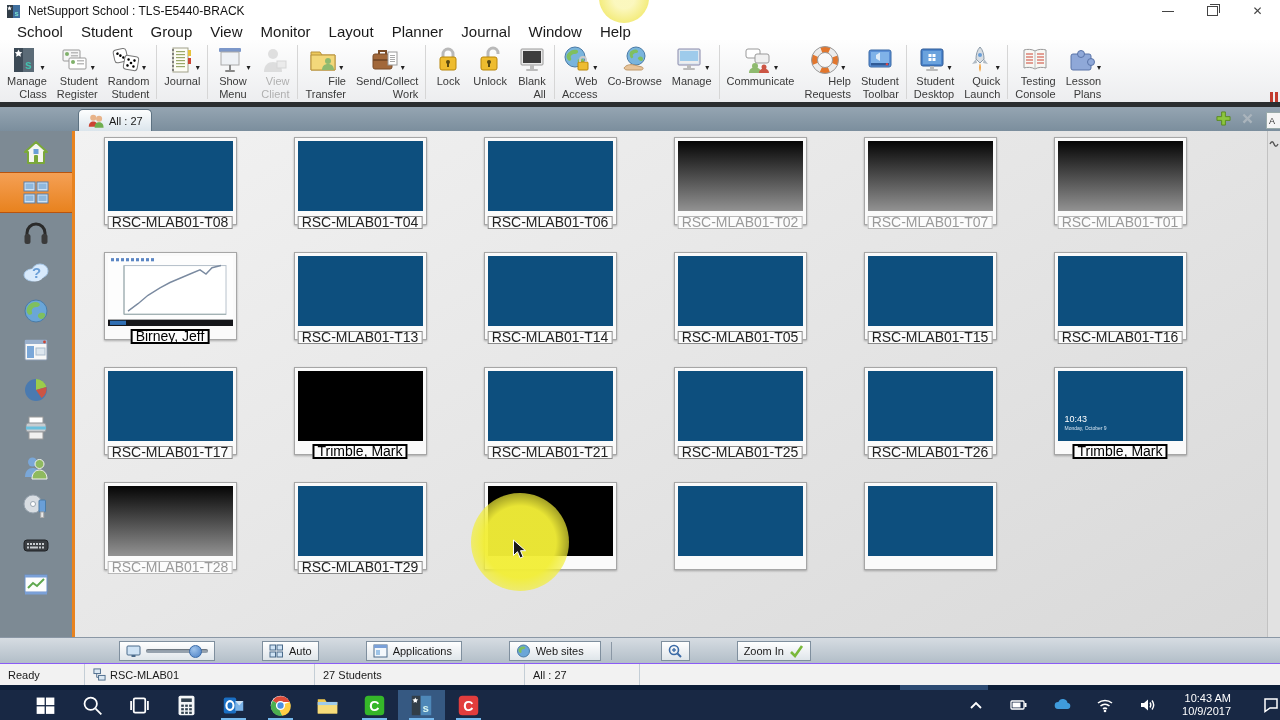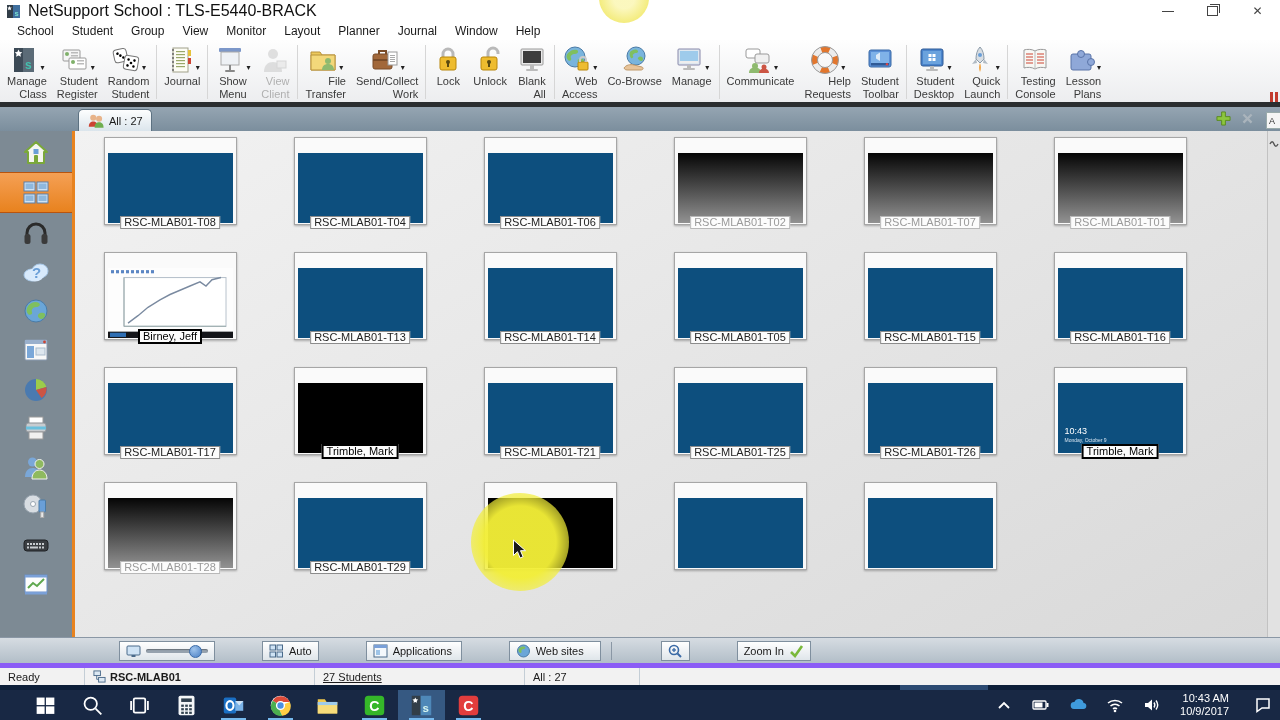--- a/index.html
+++ b/index.html
@@ -1,27 +1,27 @@
 <!DOCTYPE html>
 <html><head>
 <meta charset="utf-8">
 <style>
   html,body{margin:0;padding:0;}
   body{width:1280px;height:720px;position:relative;overflow:hidden;background:#e6e6e6;
        font-family:"Liberation Sans",sans-serif;-webkit-font-smoothing:antialiased;}
   .titlebar{position:absolute;top:0;left:0;right:0;height:22px;background:#fff;display:flex;align-items:center;z-index:10;}
   .app-logo{width:15px;height:15px;margin-left:6px;}
-  .title-text{font-size:16px;color:#111;margin-left:7px;}
+  .title-text{font-size:12px;color:#111;margin-left:7px;}
   .win-controls{margin-left:auto;display:flex;height:22px;}
   .wc{width:45px;display:flex;align-items:center;justify-content:center;color:#444;font-size:12px;}
   .wc-min{width:12px;height:1px;background:#444;}
   .wc-rest{width:9px;height:8px;border:1px solid #444;position:relative;background:#fff;}
   .wc-rest:before{content:"";position:absolute;left:2px;top:-3px;width:9px;height:8px;border:1px solid #444;border-bottom:none;border-left:none;}
   .menubar{position:absolute;top:22px;left:0;right:0;height:18px;background:#fff;display:flex;align-items:center;padding-left:8px;z-index:9;}
-  .menu-item{font-size:12px;color:#1a1a1a;padding:0 9px;}
+  .menu-item{font-size:15px;color:#1a1a1a;padding:0 9px;}
   .toolbar{position:absolute;top:40px;left:0;right:0;height:62px;background:linear-gradient(#fefefe,#ecedef);display:flex;align-items:stretch;padding:1px 0 0 2px;}
   .tsep{width:1px;background:#d6d6d6;margin:4px 2px;}
   .tbtn{display:flex;flex-direction:column;align-items:center;padding:2px 5px 0;}
   .tbi{height:32px;display:flex;align-items:flex-end;}
   .svgslot{width:30px;height:30px;display:block;}
   .dd{font-size:8px;color:#222;margin-left:1px;margin-bottom:3px;line-height:8px;}
   .tlbl{font-size:11px;color:#3a3a3a;text-align:right;line-height:13px;white-space:nowrap;}
   .tbtn.disabled .tlbl{color:#b0b0b0;}
   .tbtn.disabled .svgslot{opacity:.55;filter:grayscale(1);}
   .rec-pause{position:absolute;right:2px;top:52px;display:flex;gap:2px;}
@@ -36,53 +36,53 @@
   .main{position:absolute;top:131px;left:0;right:0;bottom:83px;}
   .sidebar{position:absolute;left:0;top:0;bottom:0;width:75px;background:#7d8a94;border-right:3px solid #e8831f;box-sizing:border-box;display:flex;flex-direction:column;padding-top:2px;}
   .side-item{height:39px;display:flex;align-items:center;justify-content:center;flex:0 0 auto;}
   .side-item.sel{background:linear-gradient(#f5a055,#e8821e);border-top:1px solid #b9540e;border-bottom:1px solid #b9540e;}
   .si{width:28px;height:28px;display:block;}
   .grid{position:absolute;left:75px;top:0;right:12px;bottom:0;overflow:hidden;background:linear-gradient(150deg,#f2f2f2,#d9d9d9);display:grid;grid-template-columns:repeat(6,190px);grid-auto-rows:115px;padding-top:6px;}
   .scrollstrip{position:absolute;right:0;top:0;bottom:0;width:12px;background:#e2e2e2;border-left:1px solid #c2c2c2;}
   .squiggle{position:absolute;right:1px;top:8px;width:10px;height:8px;}
   .cell{display:flex;justify-content:center;align-items:flex-start;}
   .mon{position:relative;width:133px;height:88px;background:#fafafa;border:1px solid #a6a6a6;box-shadow:0 1px 2px rgba(0,0,0,.28);padding:3px 3px 13px;box-sizing:border-box;}
-  .scr{width:100%;height:100%;position:relative;overflow:hidden;margin-top:12px;}
+  .scr{width:100%;height:100%;position:relative;overflow:hidden;}
   .m-blue .scr{background:#0d4f7e;}
   .m-grad .scr{background:linear-gradient(#050505,#929292);}
   .m-black .scr{background:#000;}
   .m-chart .scr{background:#fff;}
   .m-lock .scr{background:#0d4f7e;}
-  .lbl{position:absolute;left:50%;transform:translateX(-50%);bottom:-5px;background:#fcfcfc;border:1px solid #8c8c8c;font-size:11px;line-height:11px;padding:0 3px;white-space:nowrap;color:#222;z-index:2;}
+  .lbl{position:absolute;left:50%;transform:translateX(-50%);bottom:-5px;background:#fcfcfc;border:1px solid #8c8c8c;font-size:14px;line-height:11px;padding:0 3px;white-space:nowrap;color:#222;z-index:2;}
   .ld{color:#9a9a9a;border-color:#b8b8b8;}
   .lh{border:2px solid #000;color:#000;}
   .lk-time{position:absolute;left:7px;bottom:17px;font-size:9px;color:#fff;}
   .lk-date{position:absolute;left:7px;bottom:10px;font-size:5px;color:#d8e6f2;}
   .halo{position:absolute;left:471px;top:362px;width:98px;height:98px;border-radius:50%;z-index:5;
         background:radial-gradient(circle,rgba(242,238,55,.96) 52%,rgba(242,238,55,.62) 74%,rgba(242,238,55,0) 100%);}
   .cursor{position:absolute;left:512px;top:408px;z-index:6;}
   .top-halo{position:absolute;left:599px;top:-27px;width:50px;height:50px;border-radius:50%;z-index:40;
         background:radial-gradient(circle,#fbf7bb 30%,#f1e866 80%);opacity:.95;}
   .bottombar{position:absolute;top:637px;left:0;right:0;height:26px;background:linear-gradient(#d6dce2,#b2bec8);border-top:1px solid #8a97a5;display:flex;align-items:center;padding-left:80px;gap:8px;box-sizing:border-box;}
   .well{display:flex;align-items:center;height:18px;background:linear-gradient(#ffffff,#dfe5ea);border:1px solid #7f8f9e;padding:0 6px;gap:5px;margin-left:39px;}
   .bbtn{font-size:11px;color:#1a1a1a;}
   .bico{width:15px;height:14px;display:block;}
   .track{width:62px;height:4px;background:#96a2ae;border-radius:2px;position:relative;box-shadow:inset 0 1px 1px rgba(0,0,0,.3);}
   .thumbk{position:absolute;right:6px;top:-4px;width:11px;height:11px;border-radius:50%;background:radial-gradient(circle at 35% 30%,#9fc4ec,#4a7fc4);border:1px solid #3a6aa6;}
   .bsep{width:1px;height:18px;background:#8a97a5;margin:0 2px;}
-  .statusbar{position:absolute;top:663px;left:0;right:0;height:22px;background:#f2f2f2;border-top:5px solid #8b5cf6;display:flex;align-items:center;font-size:11px;color:#1a1a1a;box-sizing:border-box;}
+  .statusbar{position:absolute;top:663px;left:0;right:0;height:22px;background:#f2f2f2;border-top:1px solid #8b5cf6;display:flex;align-items:center;font-size:11px;color:#1a1a1a;box-sizing:border-box;}
   .seg{height:100%;display:flex;align-items:center;padding-left:8px;border-right:1px solid #c4ced6;box-sizing:border-box;gap:4px;}
   .navstrip{position:absolute;top:685px;left:0;right:0;height:5px;background:#0d1f39;}
   .navstrip i{position:absolute;left:900px;width:88px;top:0;bottom:0;background:#2c4a72;}
   .taskbar{position:absolute;top:690px;left:0;right:0;height:30px;background:#182844;display:flex;align-items:center;padding-left:22px;box-sizing:border-box;}
   .ticon{width:47px;height:30px;display:flex;align-items:center;justify-content:center;position:relative;flex:0 0 auto;}
   .ticon.active{background:#365982;}
   .tki{width:23px;height:23px;display:block;}
   .runline{position:absolute;bottom:0;left:11px;right:11px;height:2px;background:#76b9ed;}
-  .tray{margin-left:auto;display:flex;align-items:center;gap:19px;padding-right:8px;}
+  .tray{margin-left:auto;display:flex;align-items:center;gap:25px;padding-right:0;}
   .tri{width:18px;height:18px;display:block;}
   .tray-time{font-size:11px;color:#fff;text-align:right;line-height:13px;white-space:nowrap;}
 </style>
 </head>
 <body>
 
 <div class="titlebar">
   <span class="app-logo"><svg viewBox="0 0 30 30" width="100%" height="100%">
         <rect x="2" y="2" width="12" height="26" fill="#323e48"></rect>
         <rect x="14" y="2" width="14" height="26" fill="#3f6f9e"></rect>
@@ -860,29 +860,29 @@
     <span class="bico"><svg viewBox="0 0 15 14" width="100%" height="100%">
           <path d="M2 8l4 4 7-10" fill="none" stroke="#7ab83a" stroke-width="2.6"></path>
         </svg></span>
   </div>
 </div>
 
 <div class="statusbar">
   <div class="seg" style="width:85px;">
       <span>Ready</span>
     </div>
-  <div class="seg" style="width:230px;font-weight:bold;">
+  <div class="seg" style="width:230px;">
     <svg width="13" height="13" viewBox="0 0 14 14">
         <rect x="1" y="1" width="7" height="5" fill="#dce8f2" stroke="#4a6a8a"></rect>
         <rect x="6" y="8" width="7" height="5" fill="#dce8f2" stroke="#4a6a8a"></rect>
         <path d="M4 6v4h2" fill="none" stroke="#4a6a8a"></path>
       </svg>
     <span>RSC-MLAB01</span>
   </div>
-  <div class="seg" style="width:210px;text-decoration:underline;">
+  <div class="seg" style="width:210px;">
       <span>27 Students</span>
     </div>
   <div class="seg" style="width:115px;">
       <span>All : 27</span>
     </div>
   <div class="seg" style="flex:1;border-right:none;"></div>
 </div>
 
 <div class="navstrip">
     <i></i>

